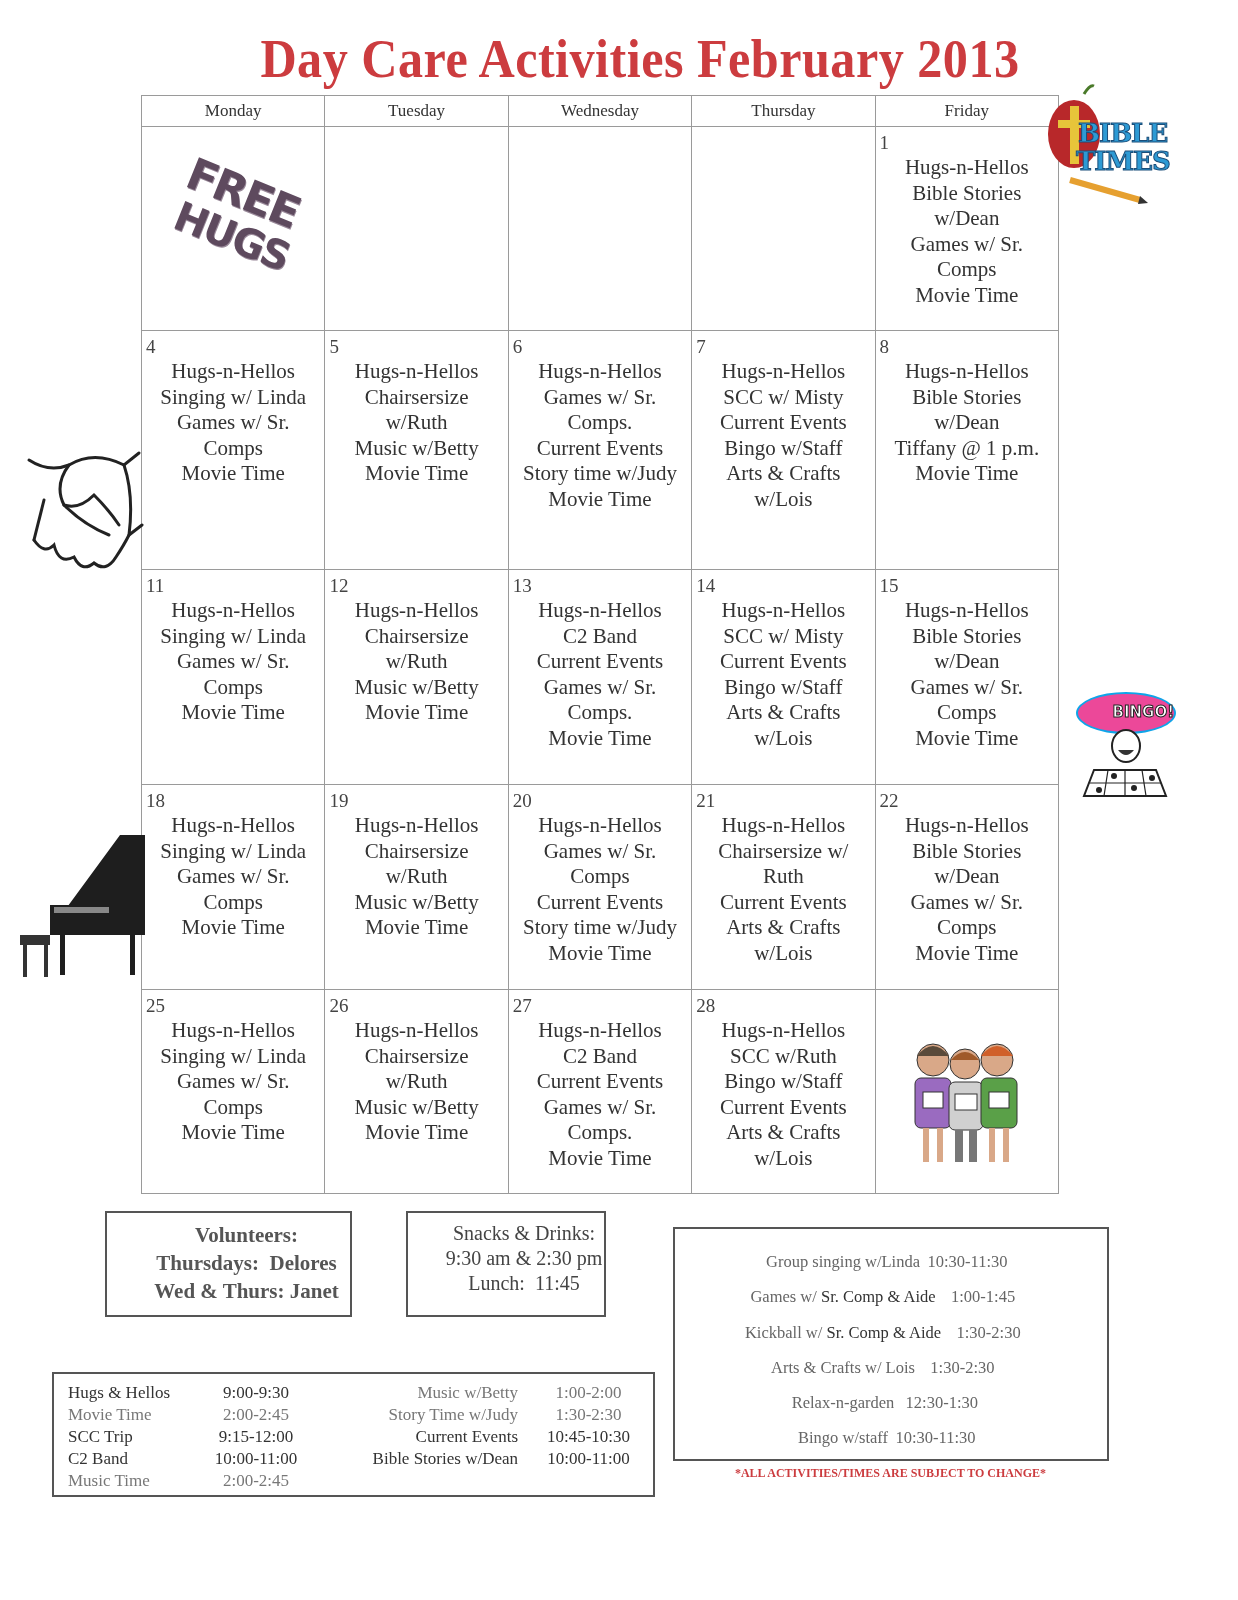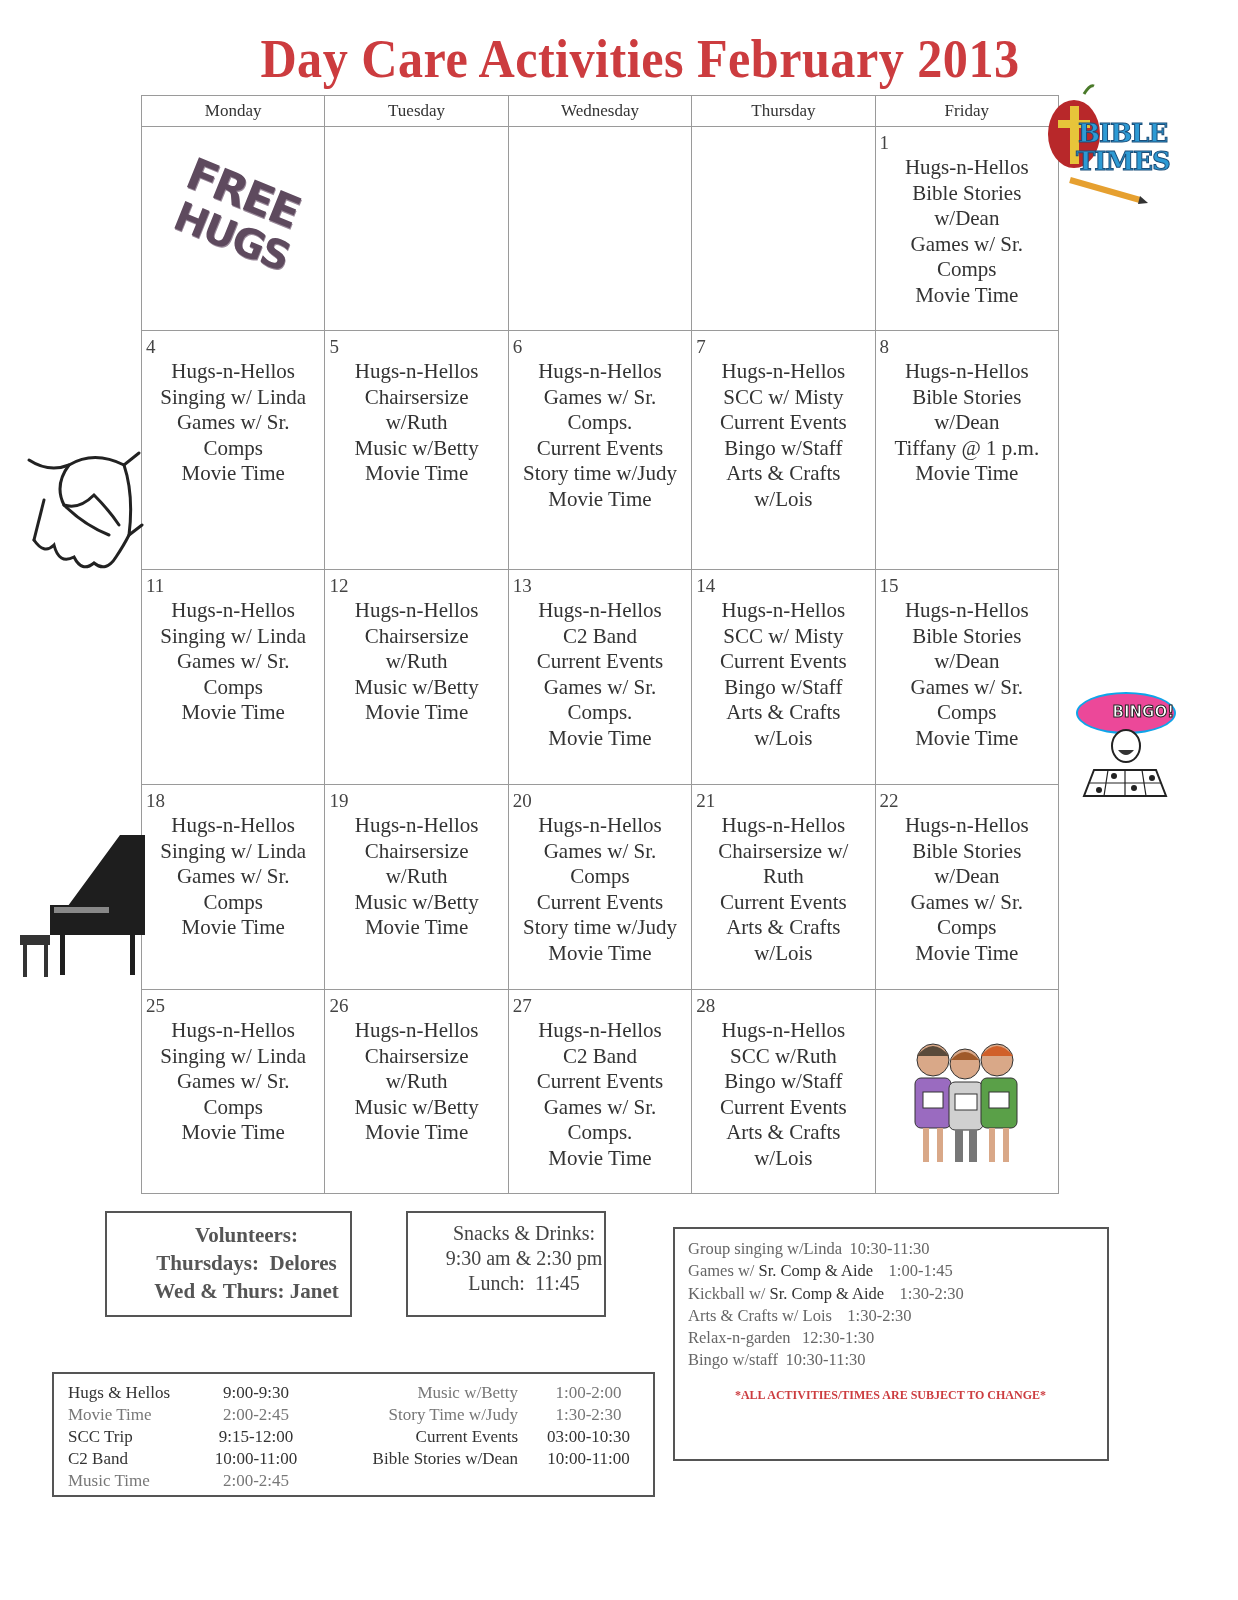--- a/index.html
+++ b/index.html
@@ -24,21 +24,21 @@
     .acts { display: block; padding: 2px 4px 0 4px; }
     .acts div { white-space: nowrap; }
     .art { position: absolute; }
     .box { position: absolute; border: 2px solid #555; background: #fff; padding-left: 36px; }
     .vol { left: 105px; top: 1211px; width: 247px; height: 106px; text-align: center;
            font-weight: bold; font-size: 21px; line-height: 28px; color: #555; padding-top: 8px; box-sizing: border-box; }
     .snk { left: 406px; top: 1211px; width: 200px; height: 106px; text-align: center;
            font-size: 20px; line-height: 25px; color: #444; padding-top: 8px; box-sizing: border-box; }
     .sched-r { left: 673px; top: 1227px; width: 436px; height: 234px; font-size: 16.5px;
                padding: 9px 14px 0 13px; box-sizing: border-box; color: #666; }
-    .sched-r .row { display: flex; justify-content: flex-start; line-height: 22.3px; }
+    .sched-r .row { display: flex; justify-content: center; line-height: 22.3px; margin-top: 13px; }
     .sched-r .row span:last-child { width: 95px; text-align: center; }
     .dark { color: #333; }
     .note { text-align: center; color: #cc3c3f; font-weight: bold; font-size: 12px; line-height: 22px;
             margin-top: 12px; }
     .sched-l { left: 52px; top: 1372px; width: 603px; height: 125px; font-size: 17px;
                padding: 8px 0 0 14px; box-sizing: border-box; color: #333; }
     .sched-l .g { display: grid; grid-template-columns: 138px 100px 230px 105px; line-height: 22px; }
     .sched-l .g span:nth-child(4n+2), .sched-l .g span:nth-child(4n+4) { text-align: center; }
     .sched-l .g span:nth-child(4n+3) { text-align: right; padding-right: 18px; }
     .light { color: #777; }
@@ -424,21 +424,21 @@
       <span>9:00-9:30</span>
       <span class="light">Music w/Betty</span>
       <span class="light">1:00-2:00</span>
       <span class="light">Movie Time</span>
       <span class="light">2:00-2:45</span>
       <span class="light">Story Time w/Judy</span>
       <span class="light">1:30-2:30</span>
       <span>SCC Trip</span>
       <span>9:15-12:00</span>
       <span>Current Events</span>
-      <span>03:00-10:30</span>
+      <span>10:45-10:30</span>
       <span>C2 Band</span>
       <span>10:00-11:00</span>
       <span>Bible Stories w/Dean</span>
       <span>10:00-11:00</span>
       <span class="light">Music Time</span>
       <span class="light">2:00-2:45</span>
       <span></span>
       <span></span>
     </div>
 </div>

